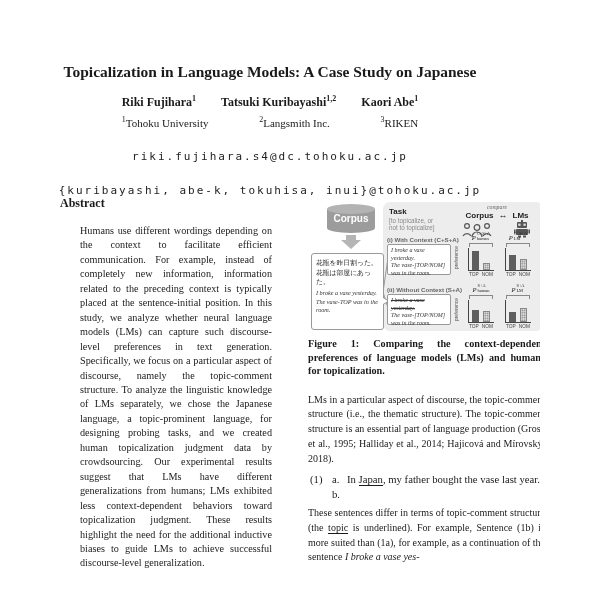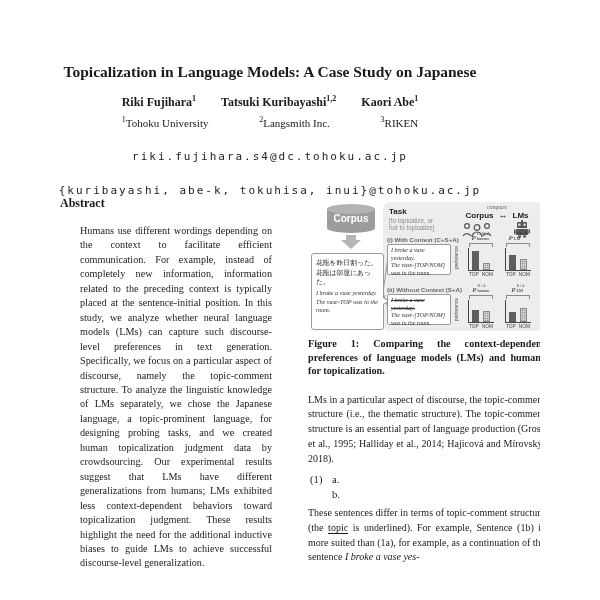--- a/index.html
+++ b/index.html
@@ -272,20 +272,21 @@
     </div>
 
     <div class="cap">Figure 1: Comparing the context-dependent preferences of language models (LMs) and humans for topicalization.</div>
 
     <p class="bodyP rp1">LMs in a particular aspect of discourse, the topic-comment structure (i.e., the thematic structure). The topic-comment structure is an essential part of language production (Grosz et al., 1995; Halliday et al., 2014; Hajicová and Mírovský, 2018).</p>
 
     <div class="ex">
       <div class="exrow">
         <span class="exnum">(1)</span>
         <span class="exlet">a.</span>
+        <span class="extxt"><span>In </span><span class="u">Japan</span><span>, my father bought the vase last year.</span></span>
       </div>
       <div class="exrow">
         <span class="exnum"></span>
         <span class="exlet">b.</span>
       </div>
     </div>
 
     <p class="bodyP rp3"><span>These sentences differ in terms of topic-comment structure (the </span><span class="u">topic</span><span> is underlined). For example, Sentence (1b) is more suited than (1a), for example, as a continuation of the sentence </span><i>I broke a vase yes-</i></p>
   </div>
 

